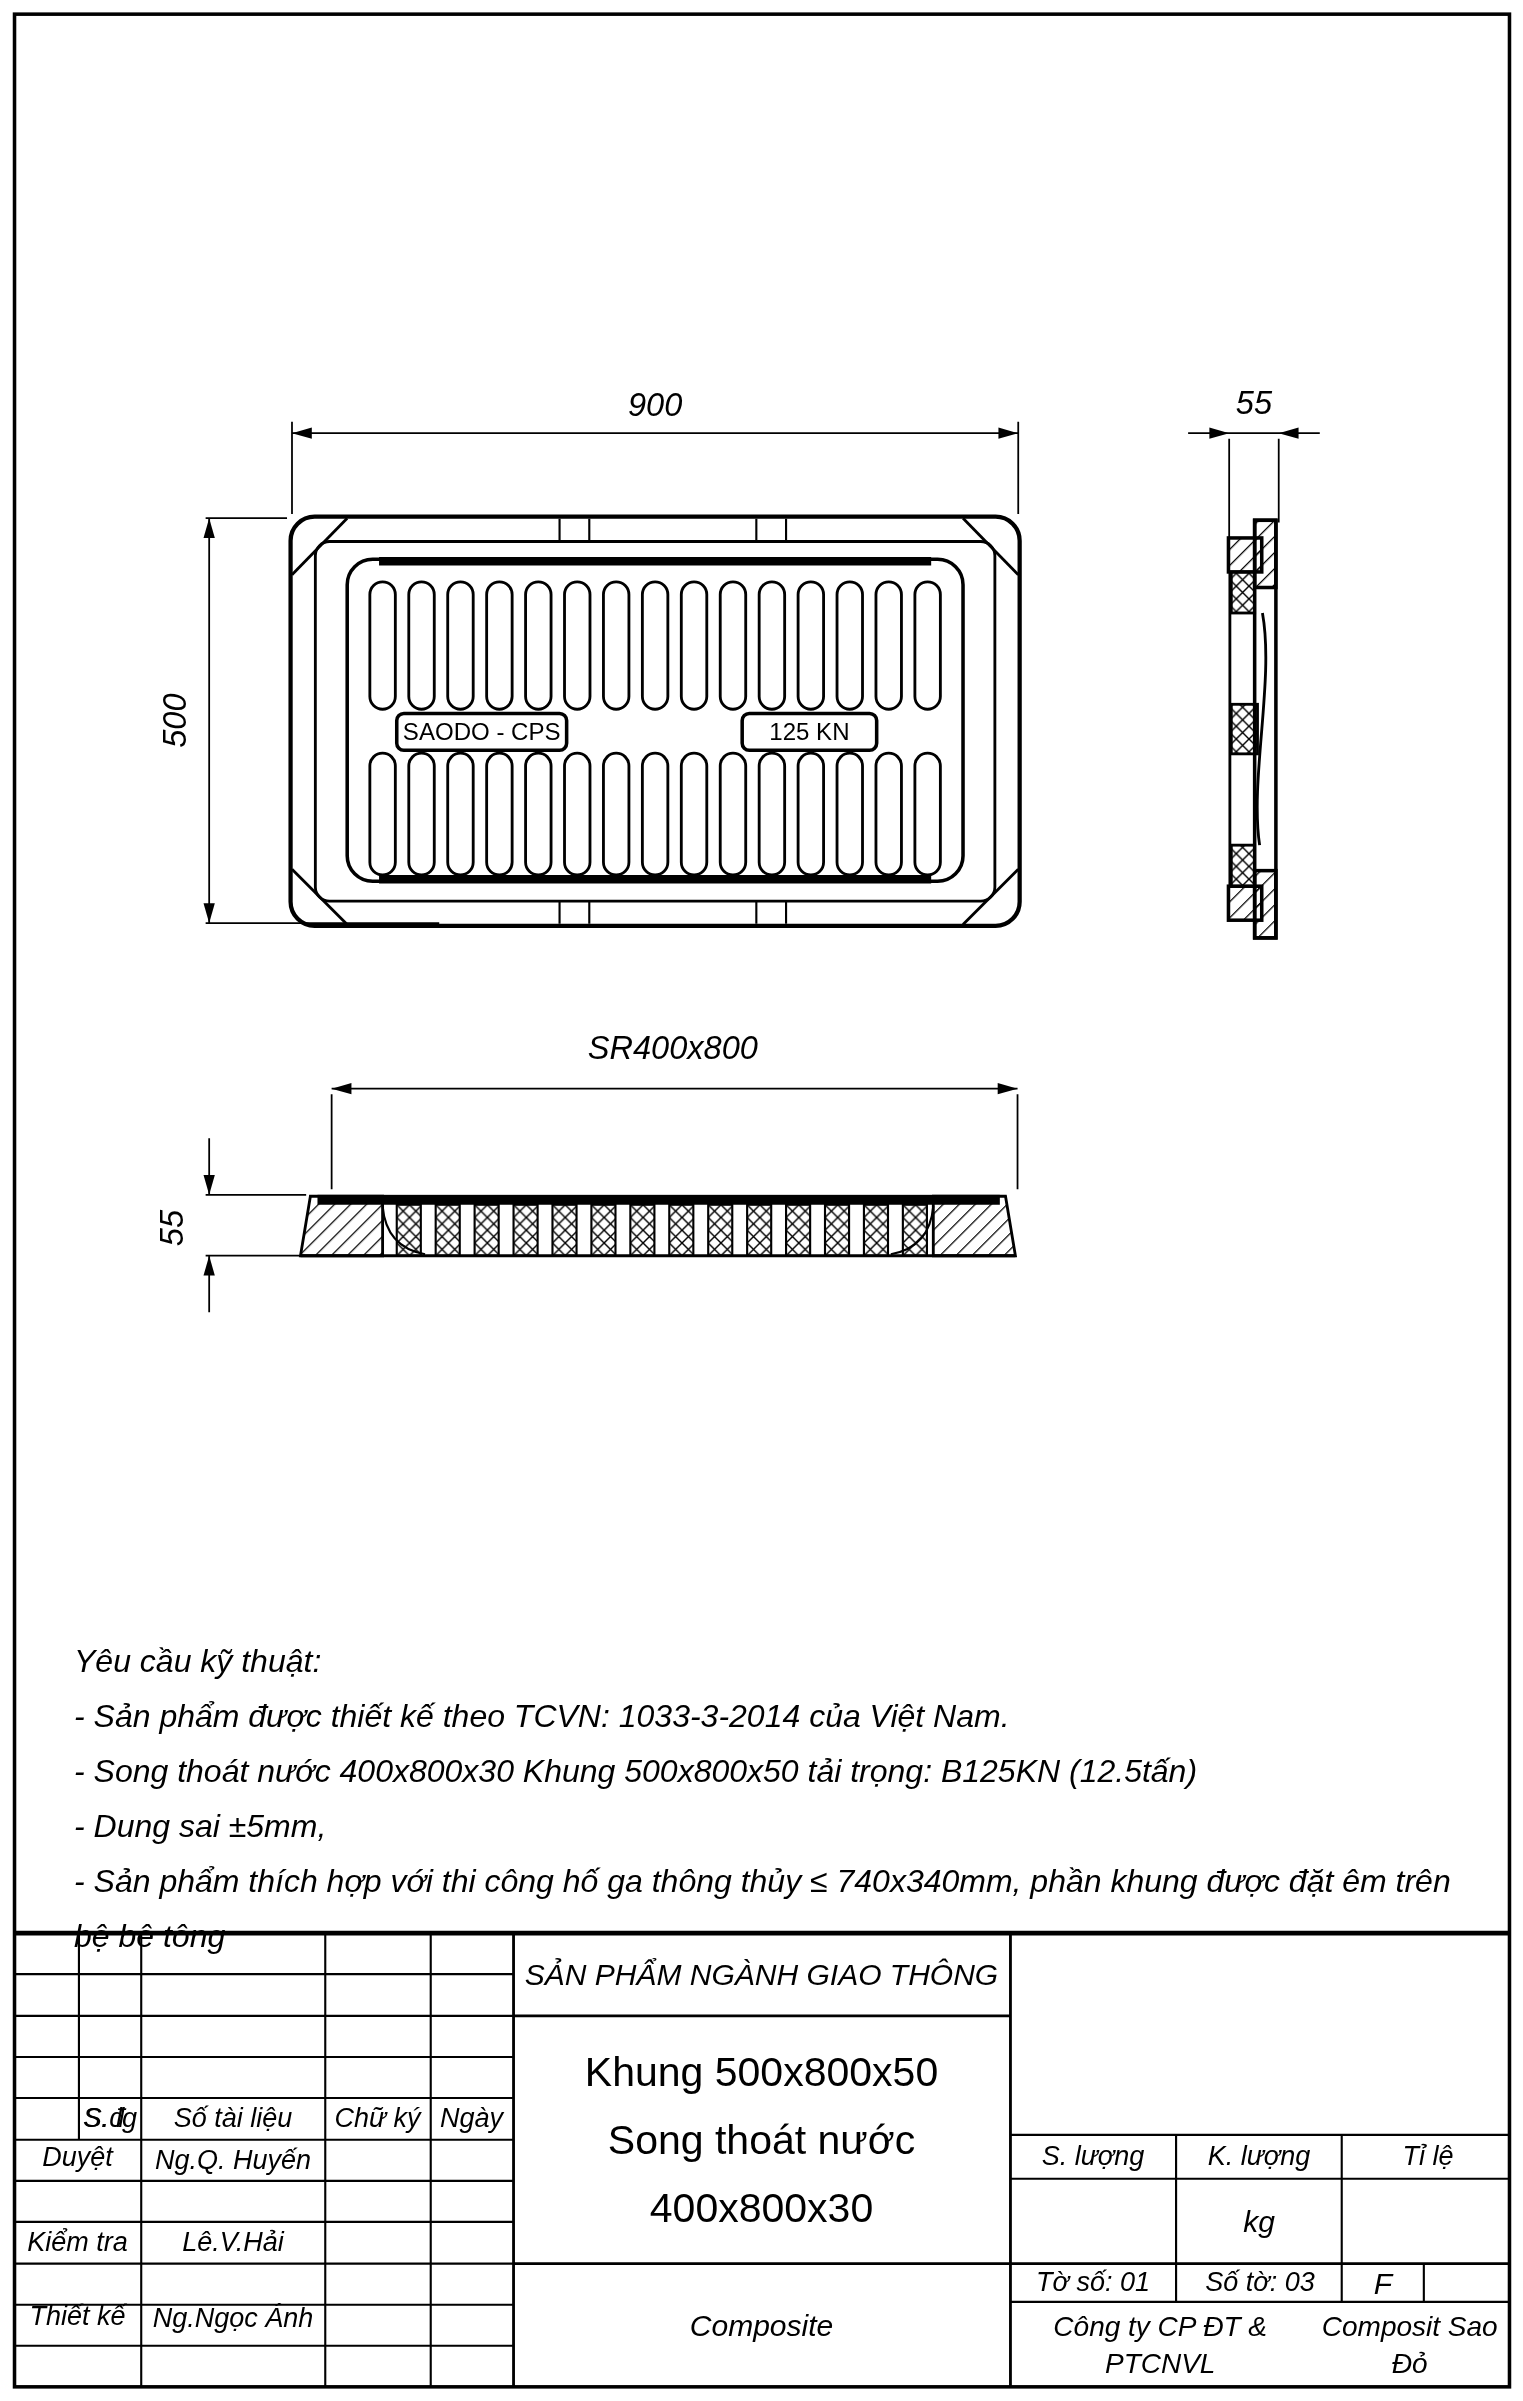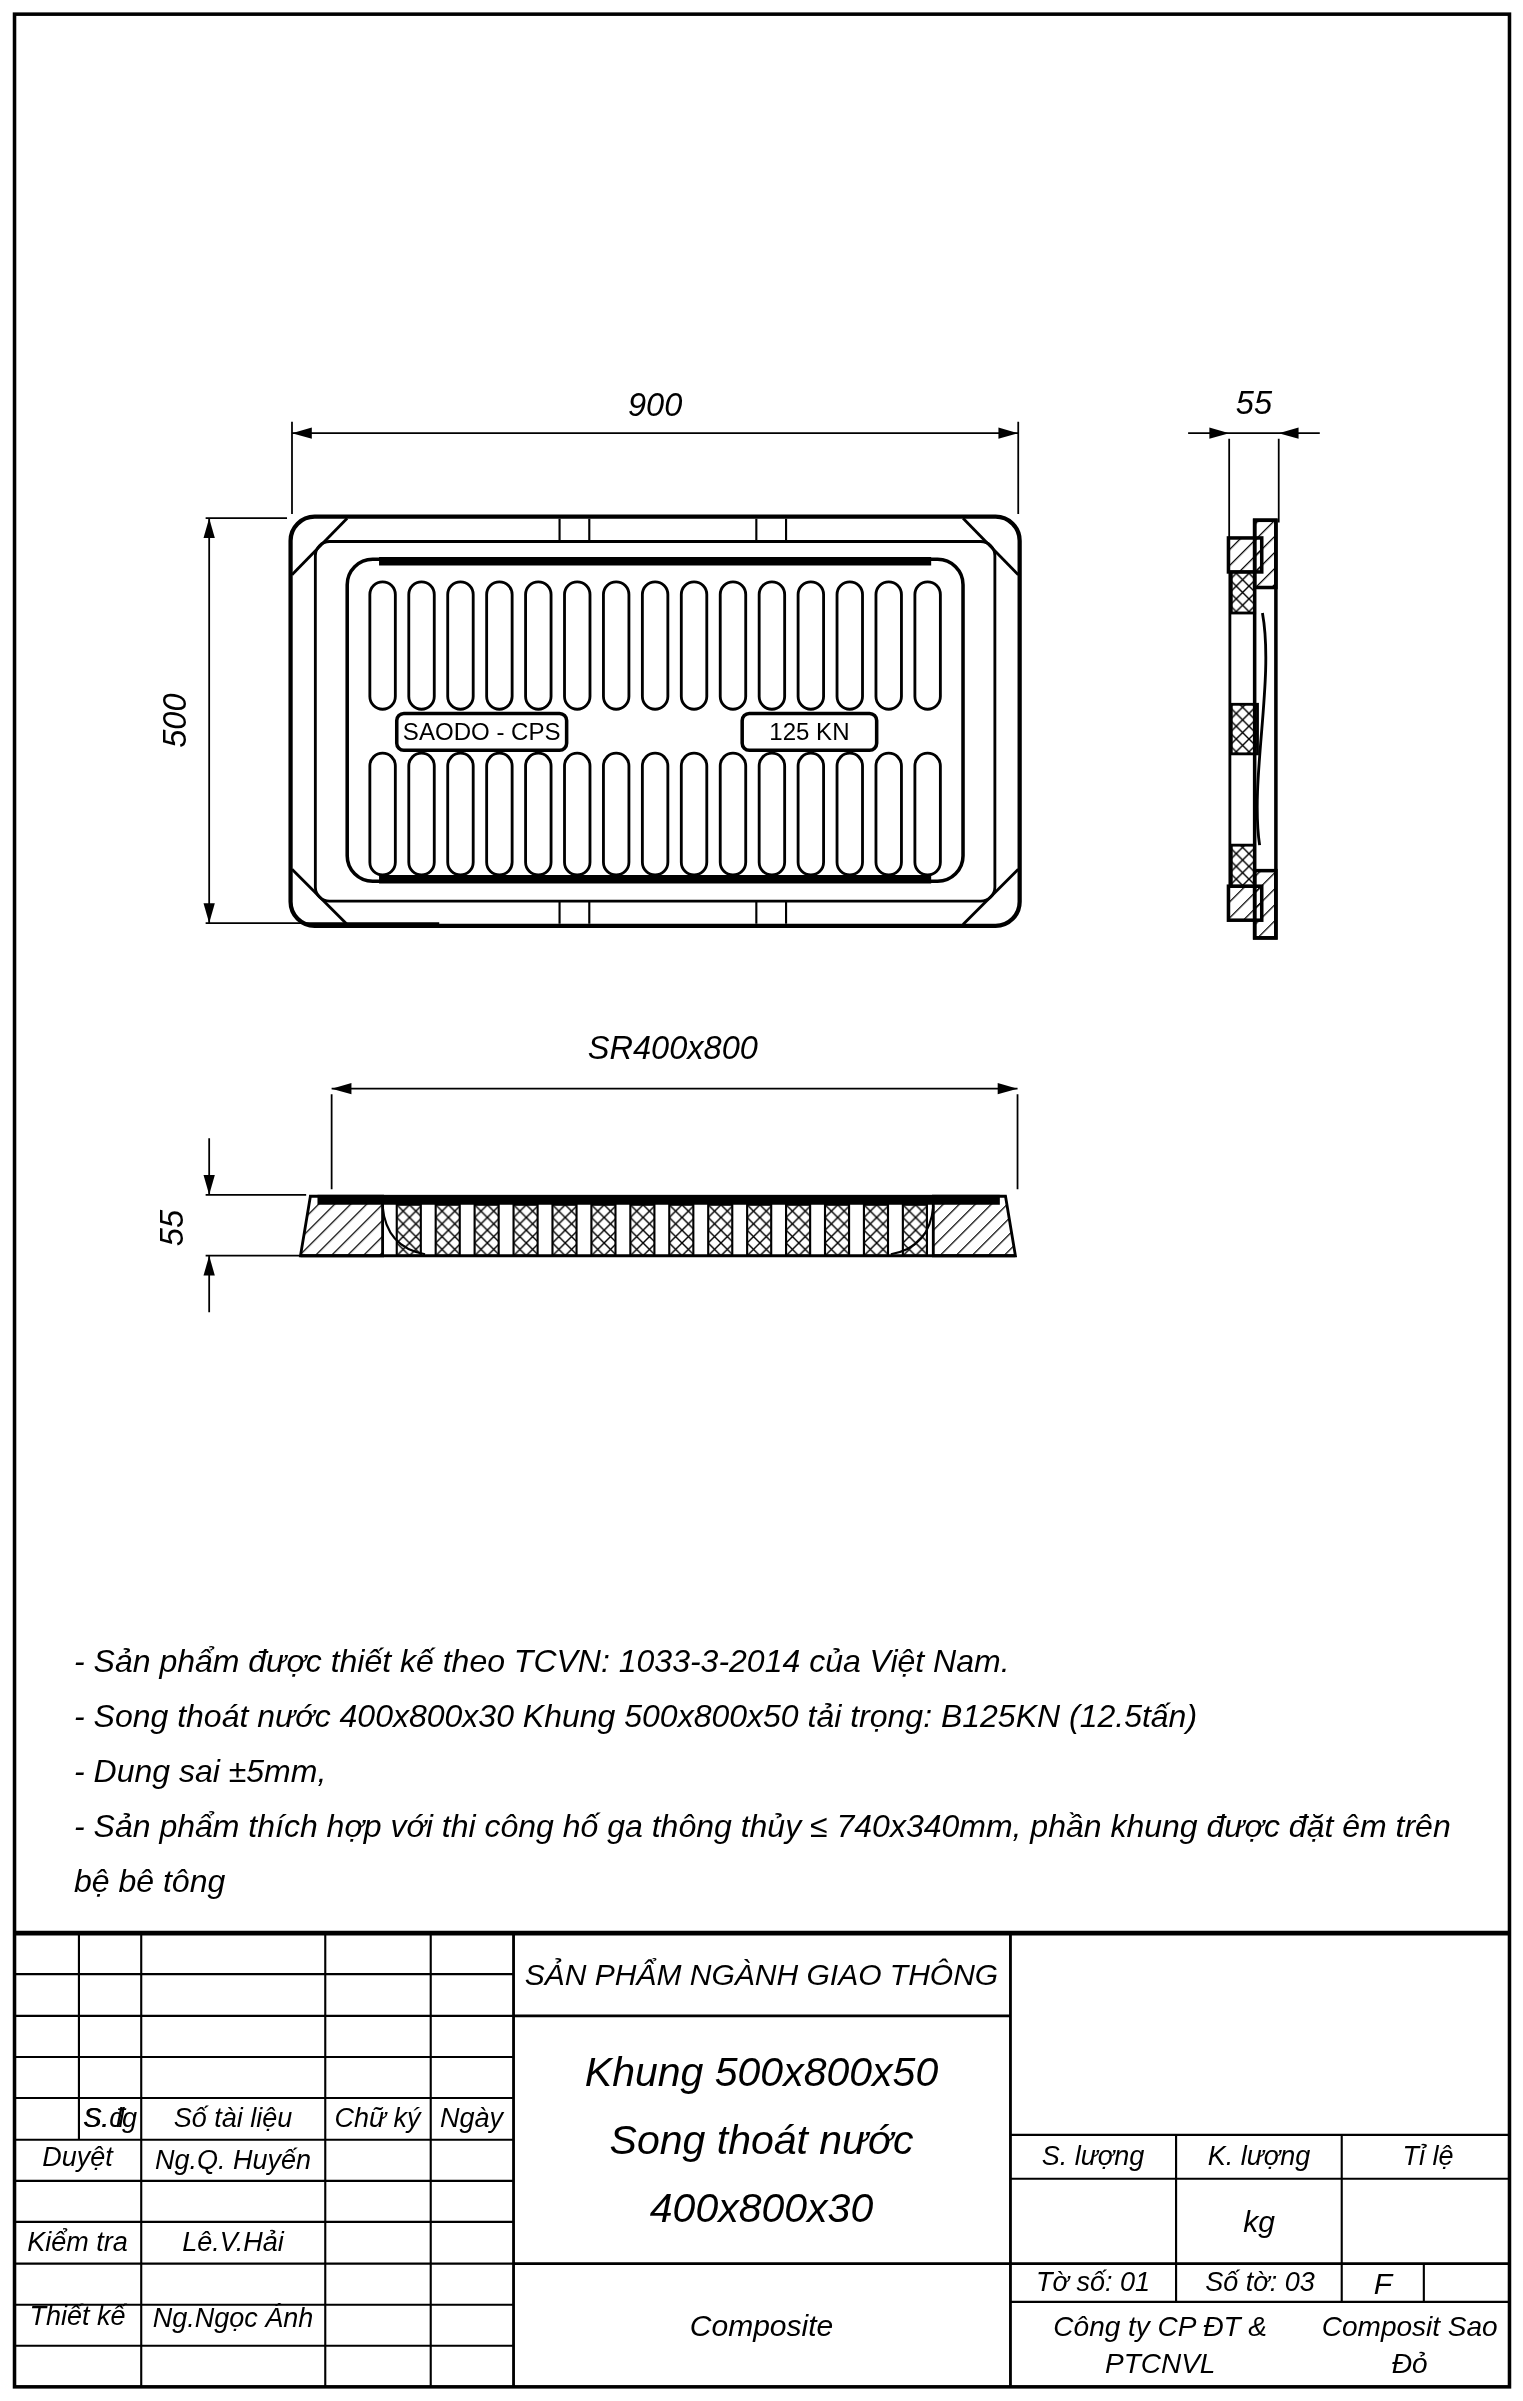--- a/index.html
+++ b/index.html
@@ -21,21 +21,21 @@
   }
   .tb.med{font-size:30px;}
   .notes{
     position:absolute;left:74px;top:1634px;width:1410px;
     font-style:italic;font-size:32px;line-height:55px;
   }
   .notes div{white-space:normal;}
   .product-lines{
     position:absolute;left:513px;top:2016px;width:497px;height:248px;
     display:flex;flex-direction:column;align-items:center;justify-content:center;
-    font-style:italic;font-size:41px;line-height:68px;text-align:center;
+    font-size:41px;line-height:68px;text-align:center;
   }
   .company{
     position:absolute;left:1010px;top:2302px;width:499px;height:85px;
     display:flex;align-items:center;justify-content:center;
     font-style:italic;font-size:28px;line-height:37px;text-align:center;
   }
 </style>
 </head>
 <body>
 
@@ -215,20 +215,21 @@
       <path d="M1427,3016 H2132" stroke-width="3"></path>
       <path d="M1427,3078 H2132" stroke-width="3"></path>
       <path d="M1427,3252 H2132" stroke-width="3"></path>
       <path d="M1661,3016 V3252" stroke-width="3"></path>
       <path d="M1895,3016 V3252" stroke-width="3"></path>
       <path d="M2011,3198 V3252" stroke-width="3"></path>
     </g>
   </svg>
 
   <div class="notes">
+    <div>Yêu cầu kỹ thuật:</div>
     <div>- Sản phẩm được thiết kế theo TCVN: 1033-3-2014 của Việt Nam.</div>
     <div>- Song thoát nước 400x800x30 Khung 500x800x50 tải trọng: B125KN (12.5tấn)</div>
     <div>- Dung sai ±5mm,</div>
     <div>- Sản phẩm thích hợp với thi công hố ga thông thủy ≤ 740x340mm, phần khung được đặt êm trên bệ bê tông</div>
   </div>
 
   <div class="tb med" style="left:513px;top:1933px;width:497px;height:83px;">SẢN PHẨM NGÀNH GIAO THÔNG</div>
 
   <div class="product-lines">
     <div>Khung 500x800x50</div>

